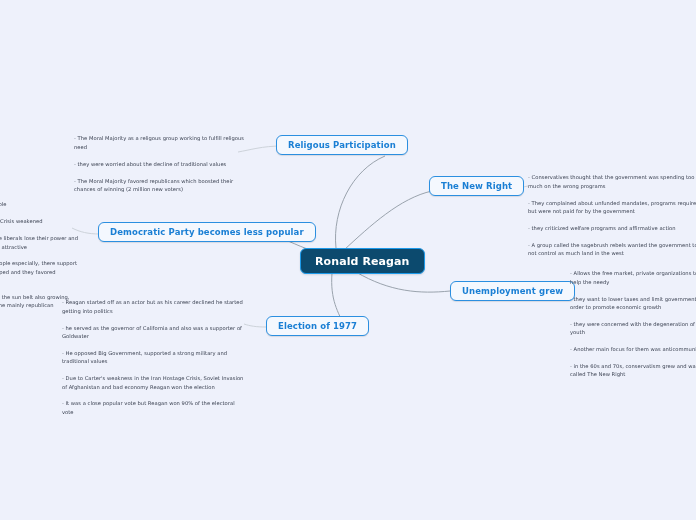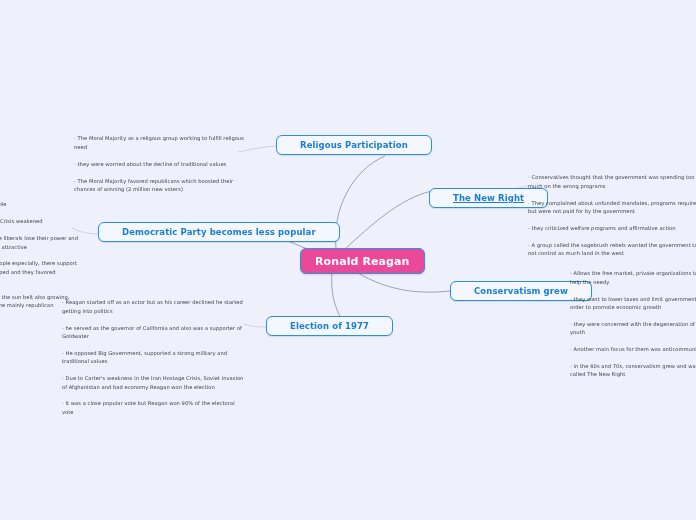--- a/index.html
+++ b/index.html
@@ -32,33 +32,33 @@
     box-sizing: border-box;
     border-radius: 6px;
     white-space: nowrap;
     font-weight: bold;
     letter-spacing: 0.1px;
     display: flex;
     align-items: center;
     justify-content: center;
   }
   .node-central {
-    background: #ec4899;
+    background: #0c4a6e;
     color: #ffffff;
     font-size: 11px;
     padding: 0 14px;
     height: 26px;
     border: 1px solid #1c9aea;
     box-shadow: 0 1px 2px rgba(0,0,0,0.12);
   }
   .node-branch {
     background: #f4f8fe;
     color: #1a7fd4;
     font-size: 8.5px;
-    padding: 0 23px;
+    padding: 0 11px;
     height: 20px;
     border: 1.6px solid #2b8fe0;
     box-shadow: 0 1px 1px rgba(0,0,0,0.10);
   }
   .leaf {
     position: absolute;
     box-sizing: border-box;
     font-size: 5.2px;
     line-height: 1.62;
     color: #3b4252;
@@ -112,32 +112,32 @@
     <span>Democratic Party becomes less popular</span>
   </div>
   <div class="leaf" style="left:-68px; top:192px; width:150px;">
     <span class="leaf-line">- Unemployment and people</span>
     <span class="leaf-line">- Due to the Iran Hostage Crisis weakened</span>
     <span class="leaf-line">- Nixon's resignation made liberals lose their power and made conservatives more attractive</span>
     <span class="leaf-line">- Among working class people especially, there support for democratic party dropped and they favored republicans</span>
     <span class="leaf-line">- Due to the movement to the sun belt also growing, people in the south became mainly republican</span>
   </div>
 
-  <div class="node node-branch" style="left:429px; top:188px;text-decoration:underline;">
+  <div class="node node-branch" style="left:429px; top:176px;">
     <span>The New Right</span>
   </div>
   <div class="leaf" style="left:528px; top:165px; width:176px;">
     <span class="leaf-line">- Conservatives thought that the government was spending too much on the wrong programs</span>
     <span class="leaf-line">- They complained about unfunded mandates, programs required but were not paid for by the government</span>
     <span class="leaf-line">- they criticized welfare programs and affirmative action</span>
     <span class="leaf-line">- A group called the sagebrush rebels wanted the government to not control as much land in the west</span>
   </div>
 
   <div class="node node-branch" style="left:450px; top:281px;">
-    <span>Conservatism grew</span>
+    <span>Unemployment grew</span>
   </div>
   <div class="leaf" style="left:570px; top:261px; width:138px;">
     <span class="leaf-line">- Allows the free market, private organizations to help the needy</span>
     <span class="leaf-line">- they want to lower taxes and limit government in order to promote economic growth</span>
     <span class="leaf-line">- they were concerned with the degeneration of youth</span>
     <span class="leaf-line">- Another main focus for them was anticommunism</span>
     <span class="leaf-line">- in the 60s and 70s, conservatism grew and was called The New Right</span>
   </div>
 
   <div class="node node-branch" style="left:266px; top:316px;">

